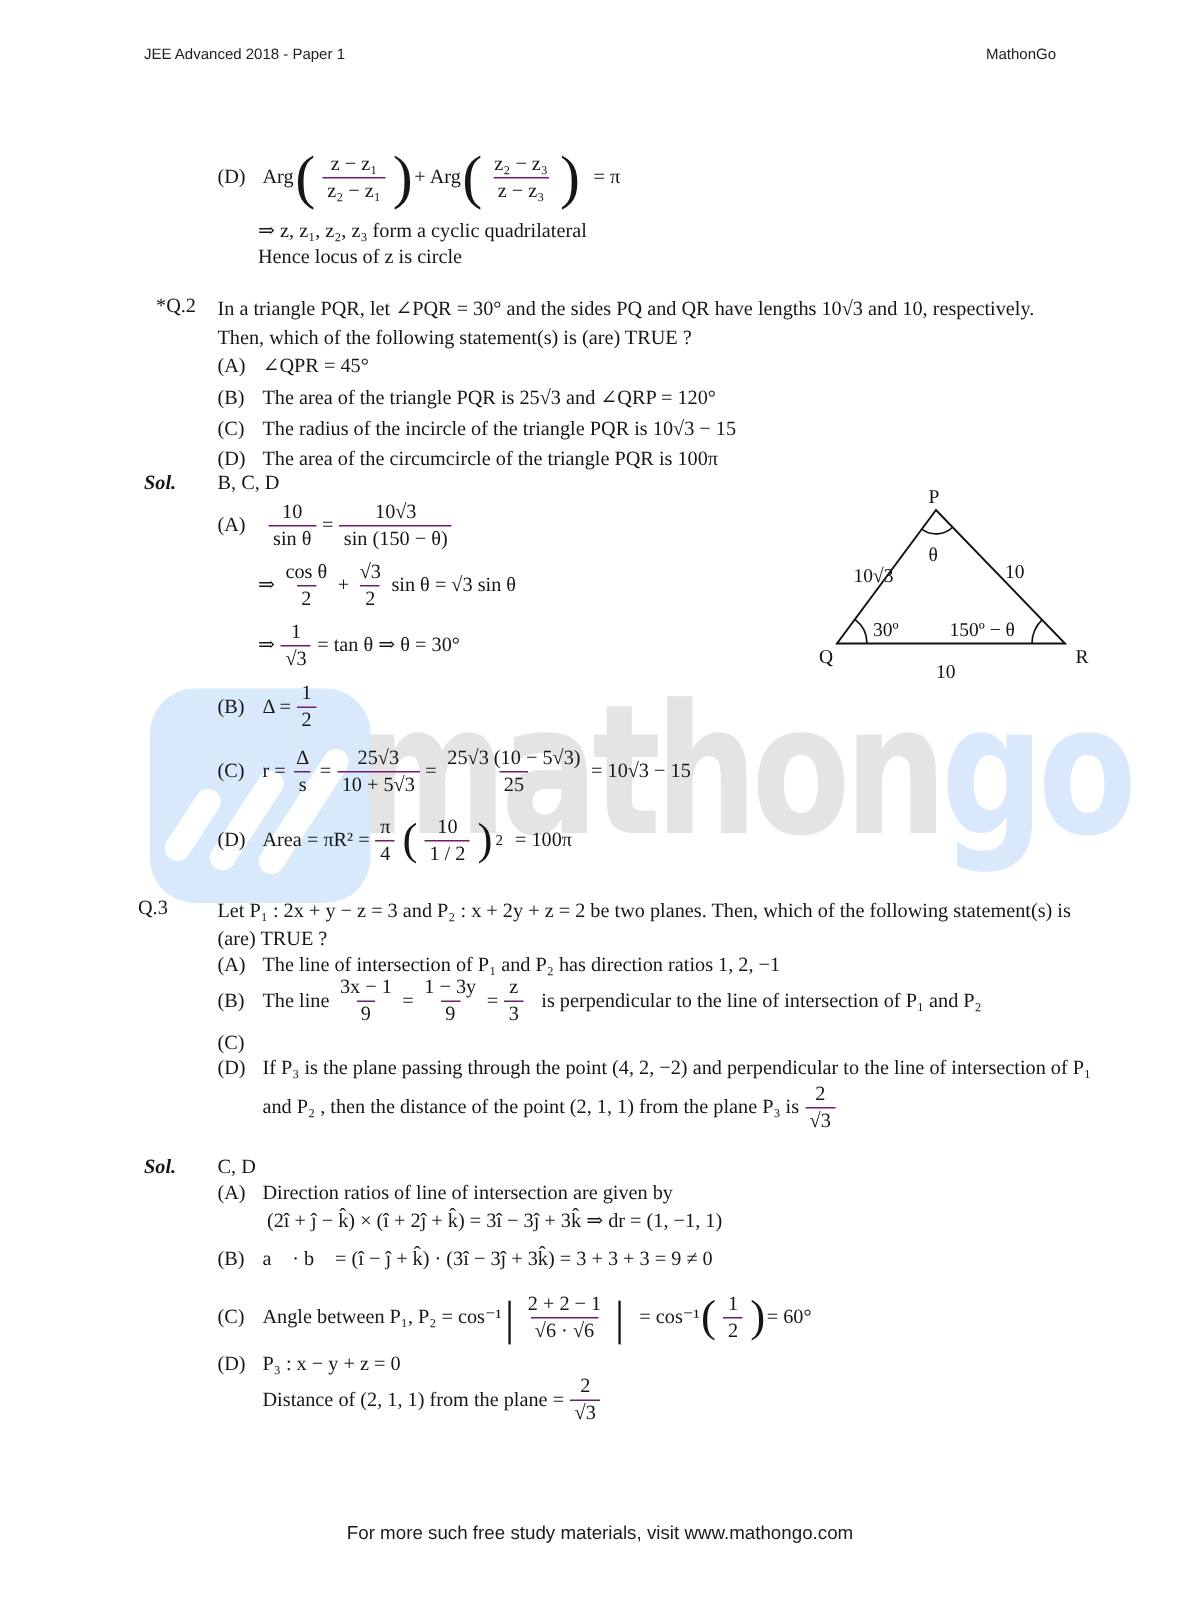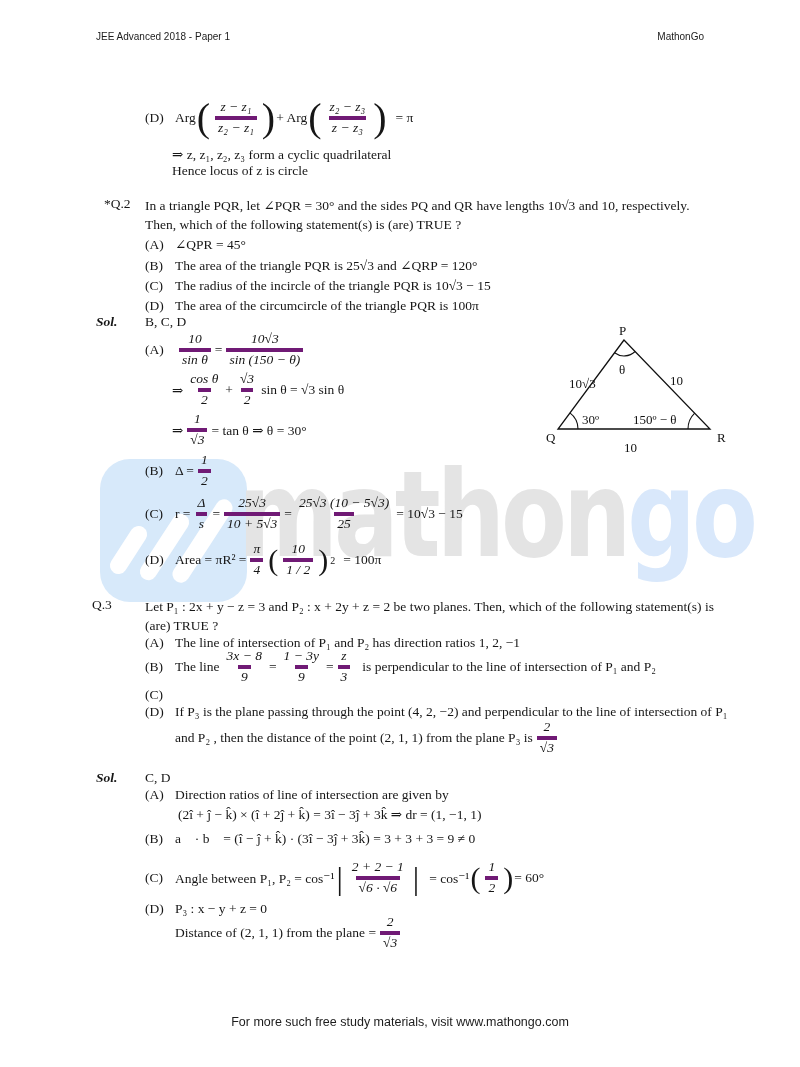--- a/index.html
+++ b/index.html
@@ -5,22 +5,22 @@
   html,body{margin:0;padding:0;background:#fff;}
   .page{position:relative;width:800px;height:1067px;background:#ffffff;overflow:hidden;
         font-family:"Liberation Serif","DejaVu Serif",serif;font-size:13.5px;color:#161616;}
   .abs{position:absolute;z-index:2;}
   .sans{font-family:"Liberation Sans","DejaVu Sans",sans-serif;}
   .row{display:flex;align-items:center;white-space:nowrap;}
   .lbl{display:inline-block;width:30px;flex:0 0 auto;}
   .gap{display:inline-block;width:8px;}
   .frac{display:inline-flex;flex-direction:column;align-items:center;text-align:center;
         margin:0 4px;line-height:1.25;vertical-align:middle;}
-  .frac .n,.frac .d{padding:0 3px;font-style:italic;}
-  .frac .d{border-top:4px solid #701a75;}
+  .frac .n,.frac .d{padding:0 3px;}
+  .frac .d{border-top:1px solid #701a75;}
   .bp{display:inline-block;font-size:40px;line-height:30px;font-weight:400;margin:0 1px;}
   .bp.md{font-size:30px;line-height:26px;}
   .bar{display:inline-block;font-size:32px;line-height:28px;font-weight:300;margin:0 2px;}
   .psup{font-size:10px;vertical-align:18px;margin-left:1px;}
   .bold{font-weight:normal;}
   .bi{font-weight:bold;font-style:italic;}
   .para{line-height:19px;white-space:nowrap;}
   .opt{display:flex;align-items:center;}
   
   .wm{position:absolute;inset:0;z-index:0;}
@@ -200,21 +200,21 @@
   <div class="abs para" style="left:145px;top:597px;">Let P₁ : 2x + y − z = 3 and P₂ : x + 2y + z = 2 be two planes. Then, which of the following statement(s) is</div>
   <div class="abs para" style="left:145px;top:616px;">(are) TRUE ?</div>
   <div class="abs opt" style="left:145px;top:635px;">
     <span class="lbl">(A)</span>
       <span>The line of intersection of P₁ and P₂ has direction ratios 1, 2, −1</span>
   </div>
   <div class="abs row" style="left:145px;top:649px;height:36px;">
     <span class="lbl">(B)</span>
     <span>The line</span>
     <span class="frac">
-        <span class="n">3x − 8</span>
+        <span class="n">3x − 1</span>
         <span class="d">9</span>
       </span>
     <span>=</span>
     <span class="frac">
         <span class="n">1 − 3y</span>
         <span class="d">9</span>
       </span>
     <span>=</span>
     <span class="frac">
         <span class="n">z</span>

